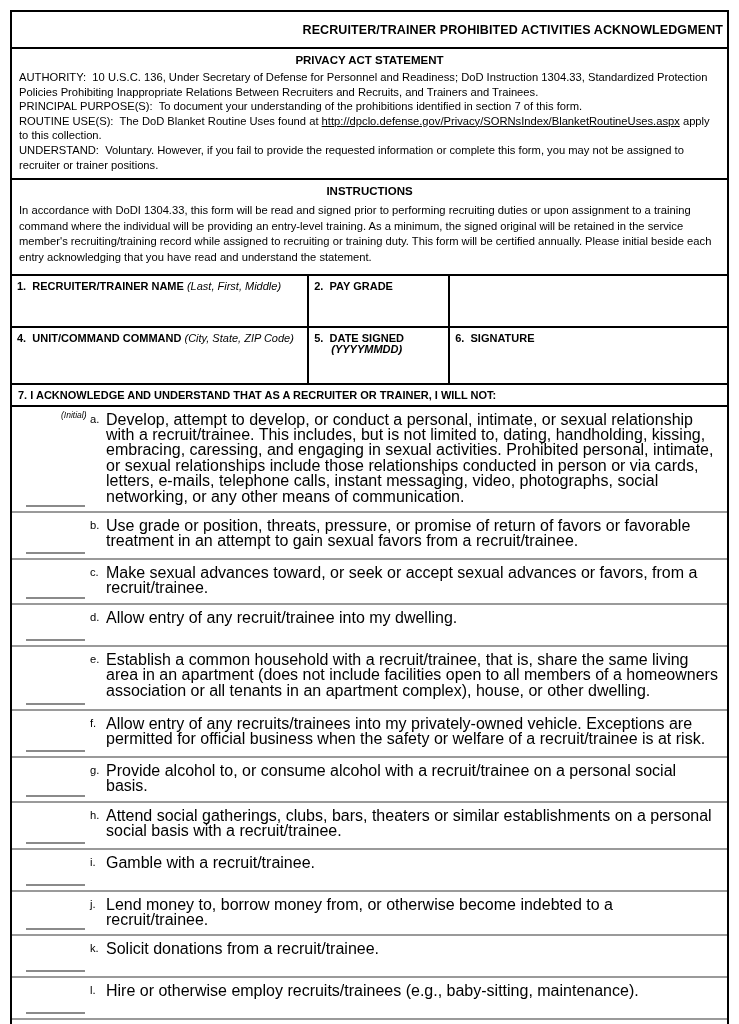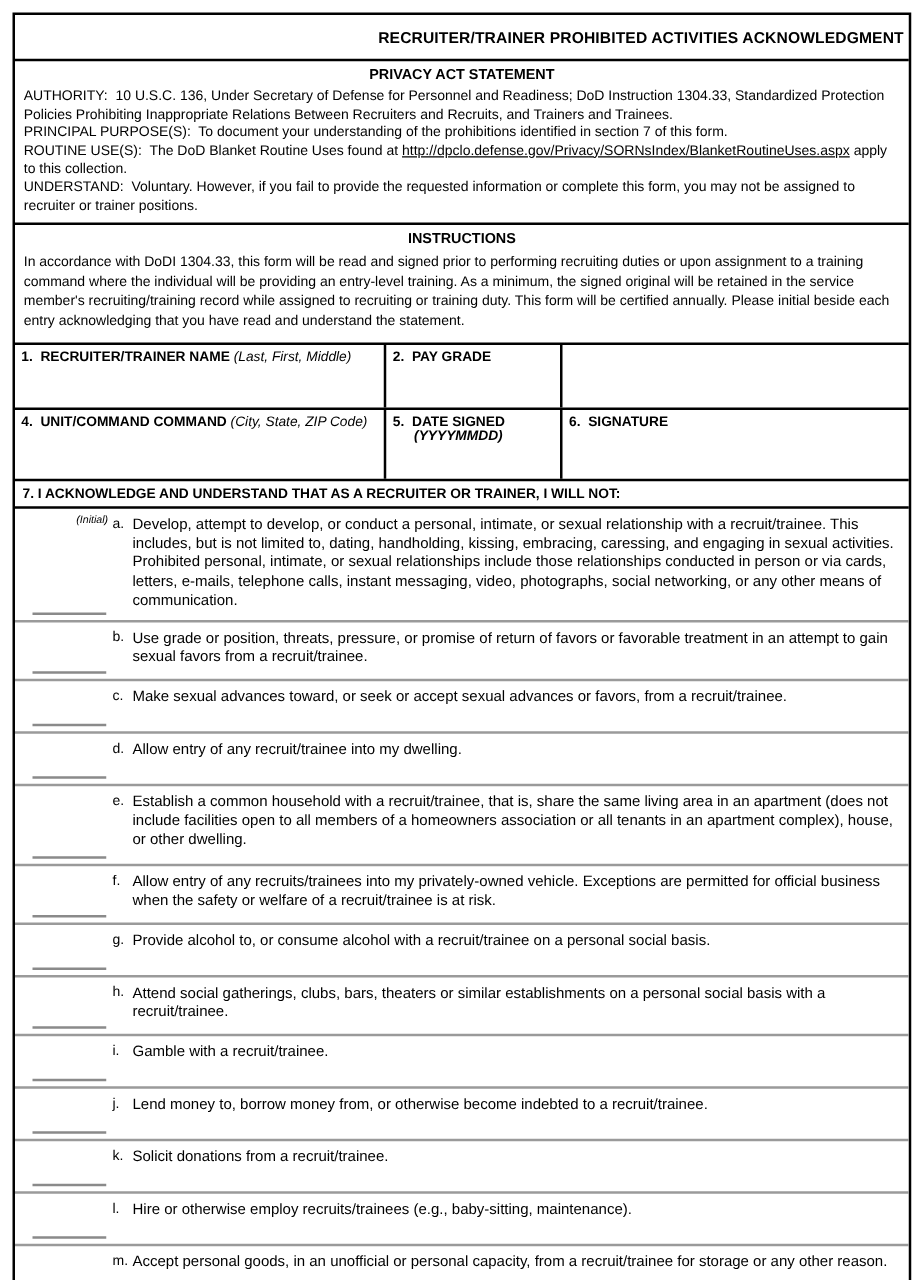--- a/index.html
+++ b/index.html
@@ -163,21 +163,21 @@
   }
   .ack-letter {
     flex: 0 0 auto;
     width: 16px;
     font-size: 11.2px;
     line-height: 15.4px;
     text-align: left;
   }
   .ack-body {
     flex: 1 1 auto;
-    font-size: 12px;
+    font-size: 16px;
     line-height: 15.4px;
   }
 
   
   .ack-row.h-a { min-height: 88px; }
   .ack-row.h-2 { min-height: 45px; }
   .ack-row.h-1 { min-height: 40px; }
   .ack-row.h-3 { min-height: 62px; }
 </style>
 </head>

